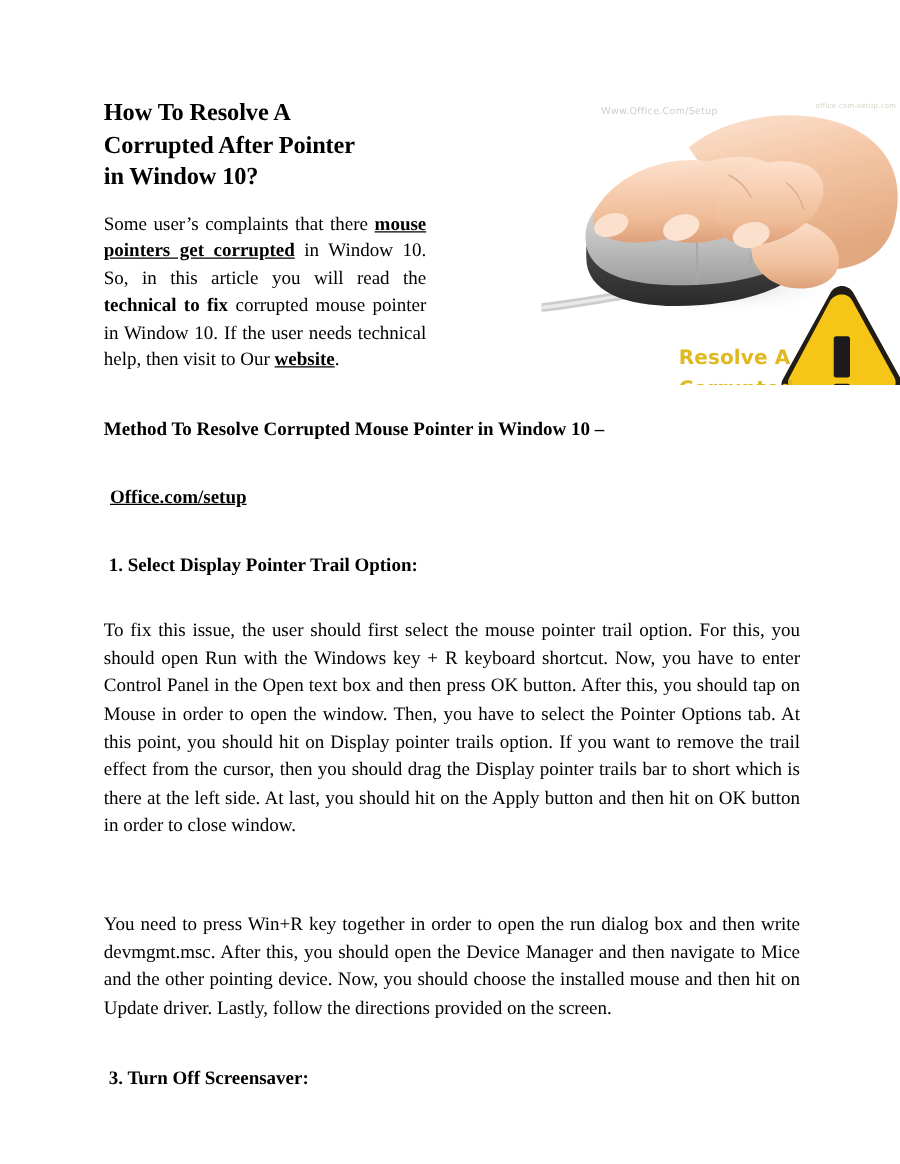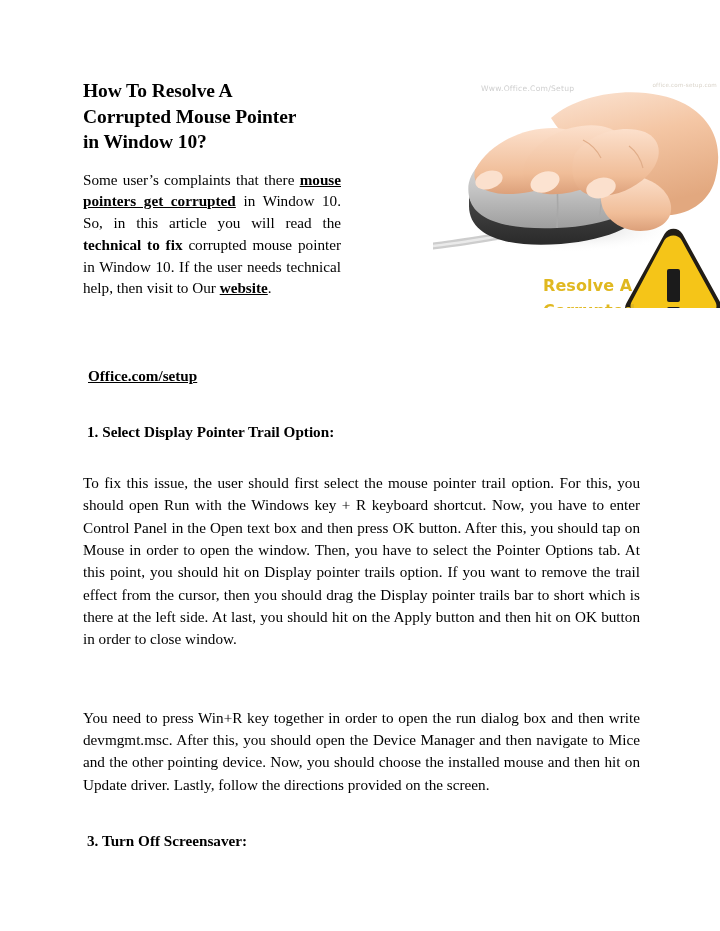--- a/index.html
+++ b/index.html
@@ -131,21 +131,21 @@
 </style>
 </head>
 <body>
 
 <div class="page">
   <div class="content">
 
     <div class="title-block">
       <h1 class="doc-title">
         <span>How To Resolve A</span><br>
-        <span>Corrupted Mouse Pointer</span><br>
+        <span>Corrupted After Pointer</span><br>
         <span>in Window 10?</span>
       </h1>
       <p class="intro-para"><span>Some user’s complaints that there </span><b class="bu">mouse pointers get corrupted</b><span> in Window 10. So, in this article you will read the </span><b>technical to fix</b><span> corrupted mouse pointer in Window 10. If the user needs technical help, then visit to Our </span><b class="bu">website</b><span>.</span></p>
     </div>
 
     <div class="hero">
       <svg class="hero-svg" width="290" height="230" viewBox="0 0 290 230">
         <defs>
           <linearGradient id="skinG" x1="0" y1="0" x2="0.3" y2="1">
             <stop offset="0%" stop-color="#fbe3d2"></stop>
@@ -229,21 +229,21 @@
         <div>Resolve A Corrupted</div>
         <div>Mouse Pointer In</div>
         <div>Window 10</div>
       </div>
     </div>
 
     <div class="body-flow">
 
       <div style="height:26px"></div>
 
-      <p class="method-head"><span class="sub u">Office.com/setup</span></p>
+      <p class="method-head"><span>Method To Resolve Corrupted Mouse Pointer in Window 10 –</span><span class="sub u">Office.com/setup</span></p>
 
       <div class="gap-30"></div>
 
       <h2 class="step-head">1. Select Display Pointer Trail Option:</h2>
 
       <div class="gap-26"></div>
 
       <p class="para">To fix this issue, the user should first select the mouse pointer trail option. For this, you should open Run with the Windows key + R keyboard shortcut. Now, you have to enter Control Panel in the Open text box and then press OK button. After this, you should tap on Mouse in order to open the window. Then, you have to select the Pointer Options tab. At this point, you should hit on Display pointer trails option. If you want to remove the trail effect from the cursor, then you should drag the Display pointer trails bar to short which is there at the left side. At last, you should hit on the Apply button and then hit on OK button in order to close window.</p>
 
       <div class="gap-30"></div>

